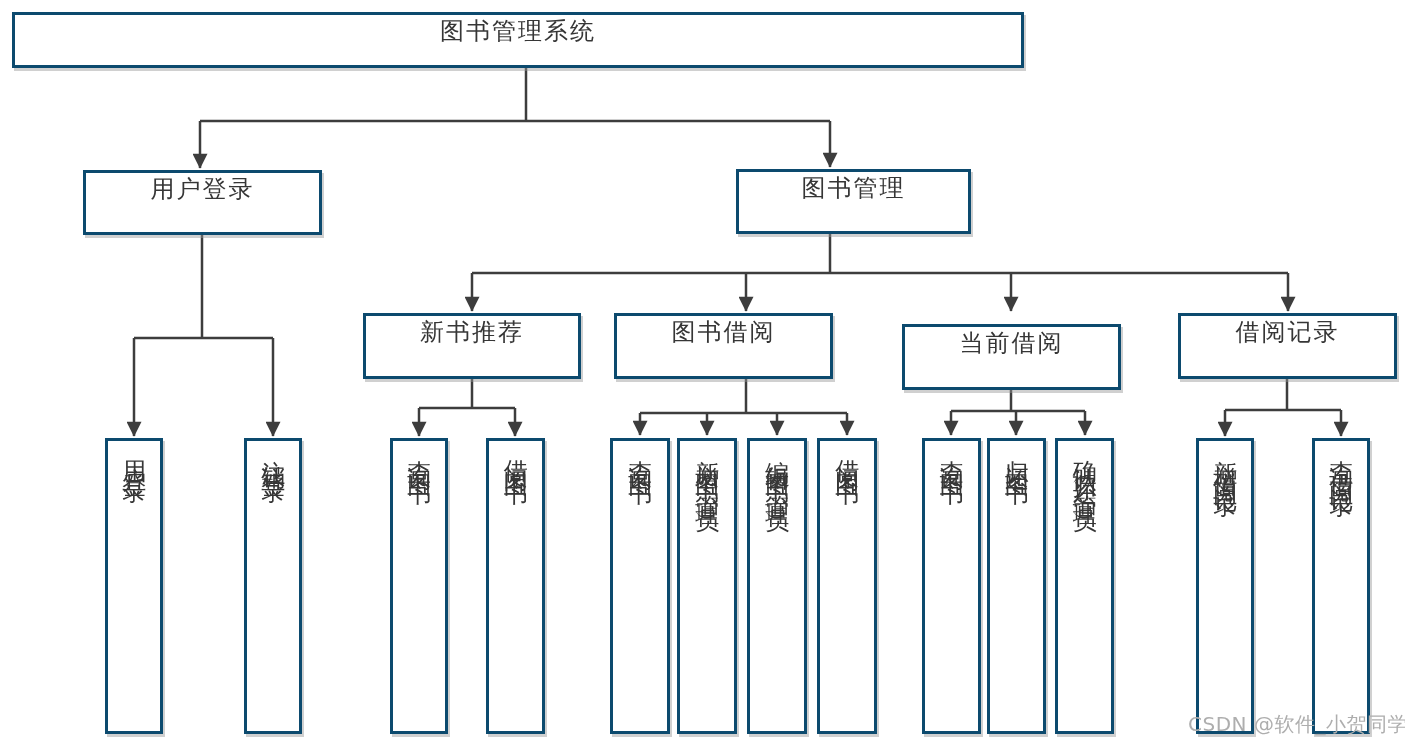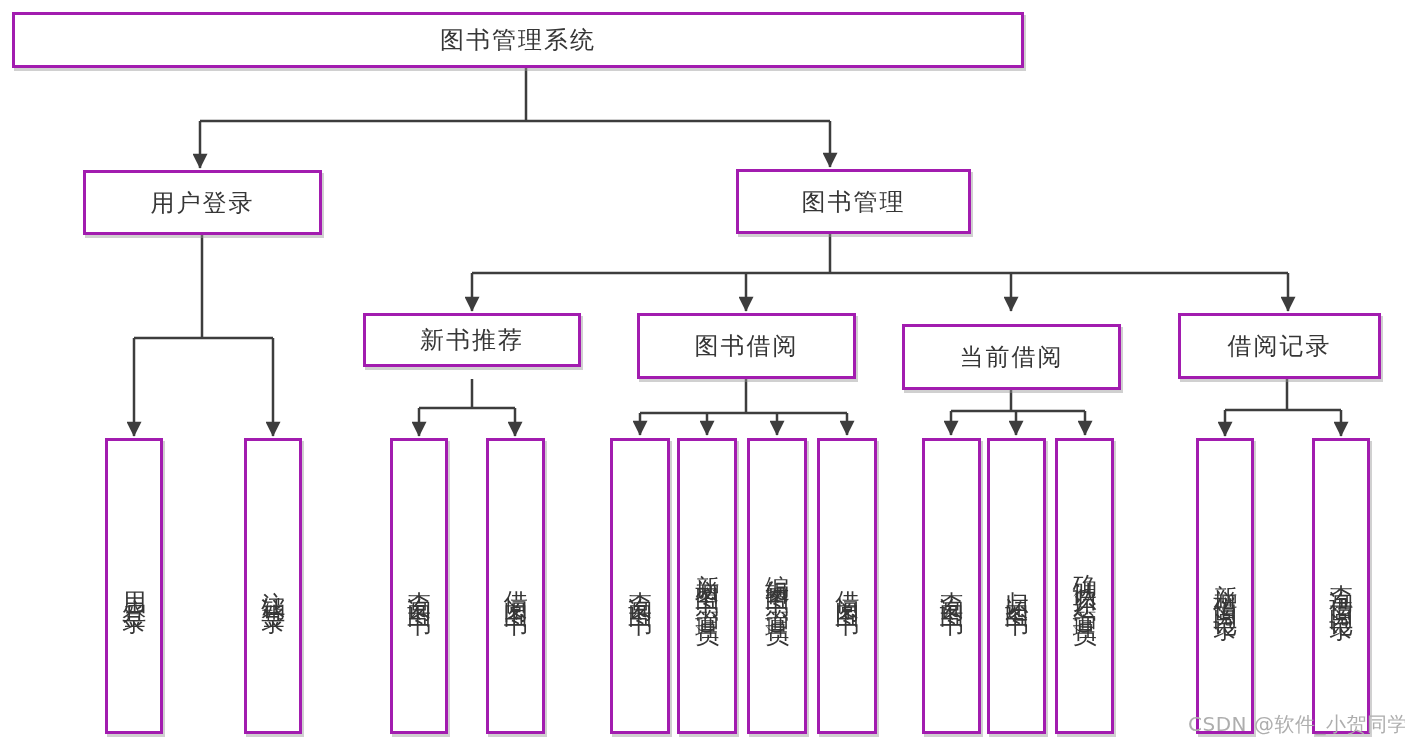--- a/index.html
+++ b/index.html
@@ -9,45 +9,45 @@
     background:#ffffff;
     font-family:"DejaVu Sans","Liberation Sans",sans-serif;
     color:#363636;
     overflow:hidden;
   }
   #wires{position:absolute;left:0;top:0;width:1405px;height:747px;}
   .node{
     position:absolute;
     box-sizing:border-box;
     background:#ffffff;
-    border:3px solid #a21caf;
+    border:3px solid #0c4a6e;
     box-shadow:2px 3px 0 rgba(150,150,150,.45);
-    display:flex;align-items:center;justify-content:center;
+    display:flex;align-items:flex-start;justify-content:center;
     font-size:24px;letter-spacing:2px;
     z-index:2;
   }
   .leaf{top:438px;height:296px;}
   .leaf .vtext{
     writing-mode:vertical-rl;
     text-orientation:mixed;
     letter-spacing:7px;
     font-size:24px;
     line-height:1.1;
     white-space:nowrap;
   }
   
   .n-root{left:12px;top:12px;width:1012px;height:56px;}
   
   .n-user-login{left:83px;top:170px;width:239px;height:65px;}
   .n-book-mgmt{left:712px;top:169px;width:235px;height:65px;margin-left:24px;}
   
-  .n-nbr{left:363px;top:313px;width:218px;height:54px;}
-  .n-bb{left:637px;top:313px;width:219px;height:66px;}
+  .n-nbr{left:363px;top:313px;width:218px;height:66px;}
+  .n-bb{left:614px;top:313px;width:219px;height:66px;}
   .n-cb{left:902px;top:324px;width:219px;height:66px;}
-  .n-br{left:1178px;top:313px;width:203px;height:66px;}
+  .n-br{left:1178px;top:313px;width:219px;height:66px;}
   
   .n-l-ul{left:105px;width:58px;}
   .n-l-lo{left:244px;width:58px;}
   .n-l-nq{left:390px;width:58px;}
   .n-l-nb{left:486px;width:59px;}
   .n-l-bq{left:610px;width:60px;}
   .n-l-ba{left:677px;width:60px;}
   .n-l-be{left:747px;width:60px;}
   .n-l-bb{left:817px;width:60px;}
   .n-l-cq{left:922px;width:59px;}

